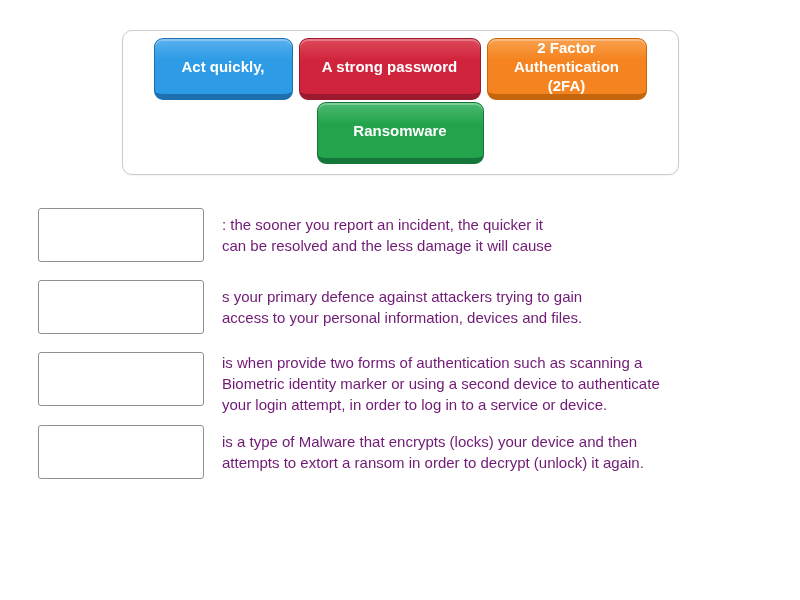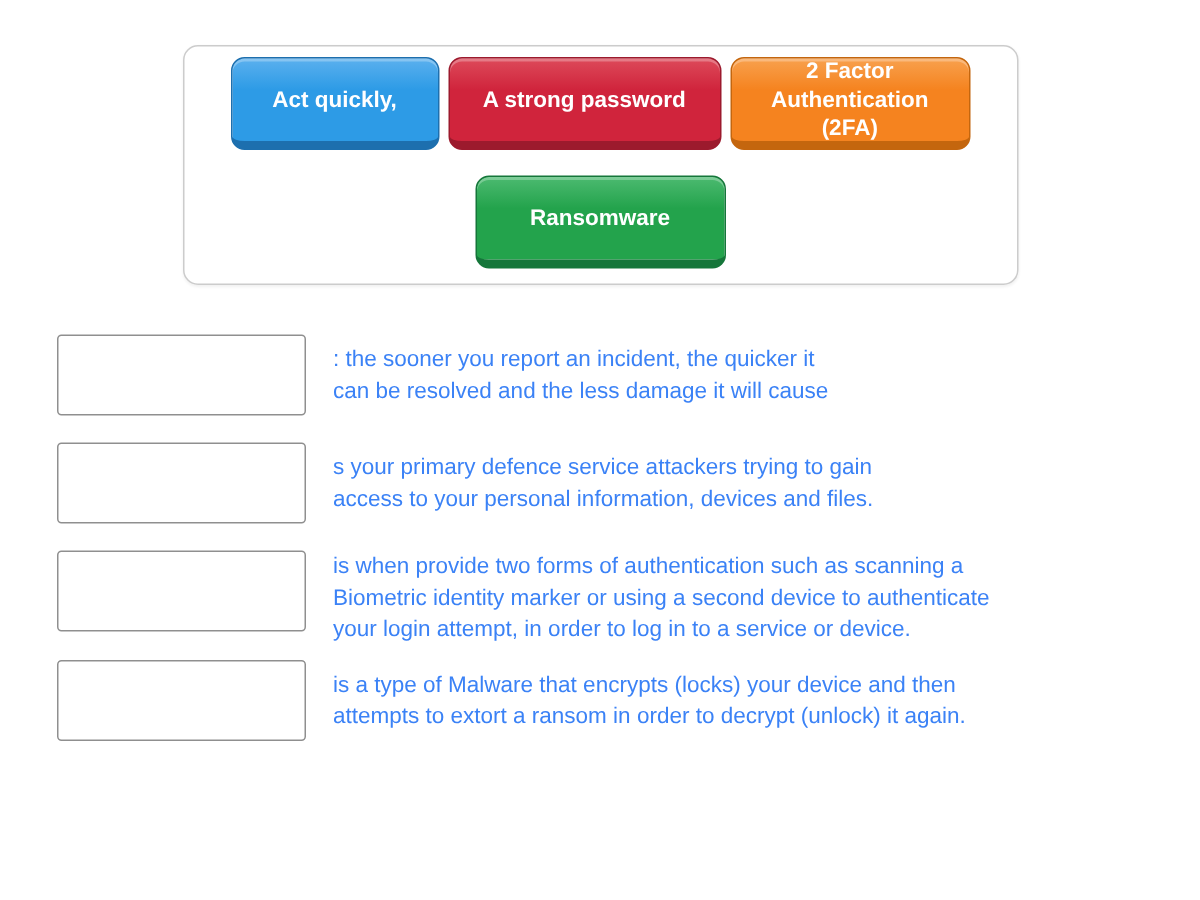--- a/index.html
+++ b/index.html
@@ -14,21 +14,21 @@
     width: 557px;
     margin: 30px auto 0 auto;
     border: 1px solid #cccccc;
     border-radius: 10px;
     background: #ffffff;
     padding: 7px 0 10px 0;
     box-shadow: 0 1px 2px rgba(0,0,0,0.06);
   }
   .bank-row { display: flex; justify-content: center; align-items: stretch; }
   .bank-row1 { gap: 6px; }
-  .bank-row2 { gap: 13px; margin-top: 17px; }
+  .bank-row2 { gap: 13px; margin-top: 2px; }
   .tile {
     height: 62px;
     border-style: solid;
     border-width: 1px 1px 6px 1px;
     border-radius: 9px;
     color: #ffffff;
     font-weight: bold;
     font-size: 15px;
     line-height: 19px;
     display: flex;
@@ -57,21 +57,21 @@
     border: 1px solid #8f8f8f;
     border-radius: 3px;
     background: #ffffff;
     flex: 0 0 166px;
   }
   .qrow { min-height: 54px; }
   .def {
     margin-left: 18px;
     font-size: 15px;
     line-height: 21px;
-    color: #3b82f6;
+    color: #701a75;
     white-space: pre-line;
   }
 </style>
 </head>
 <body>
 
 <div class="bank">
   <div class="bank-row bank-row1">
     <div class="tile t0" style="background: linear-gradient(rgb(91, 176, 238) 0%, rgb(45, 155, 230) 38%, rgb(45, 155, 230) 100%); border-color: rgb(29, 111, 174);">Act quickly,</div>
     <div class="tile t1" style="background: linear-gradient(rgb(221, 74, 90) 0%, rgb(208, 36, 60) 38%, rgb(208, 36, 60) 100%); border-color: rgb(156, 26, 45);">A strong password</div>
@@ -84,21 +84,21 @@
 </div>
 
 <div class="questions">
   <div class="qrow">
     <div class="slot"></div>
     <div class="def">: the sooner you report an incident, the quicker it
 can be resolved and the less damage it will cause</div>
   </div>
   <div class="qrow">
     <div class="slot"></div>
-    <div class="def">s your primary defence service attackers trying to gain
+    <div class="def">s your primary defence against attackers trying to gain
 access to your personal information, devices and files.</div>
   </div>
   <div class="qrow tight">
     <div class="slot"></div>
     <div class="def">is when provide two forms of authentication such as scanning a
 Biometric identity marker or using a second device to authenticate
 your login attempt, in order to log in to a service or device.</div>
   </div>
   <div class="qrow">
     <div class="slot"></div>

